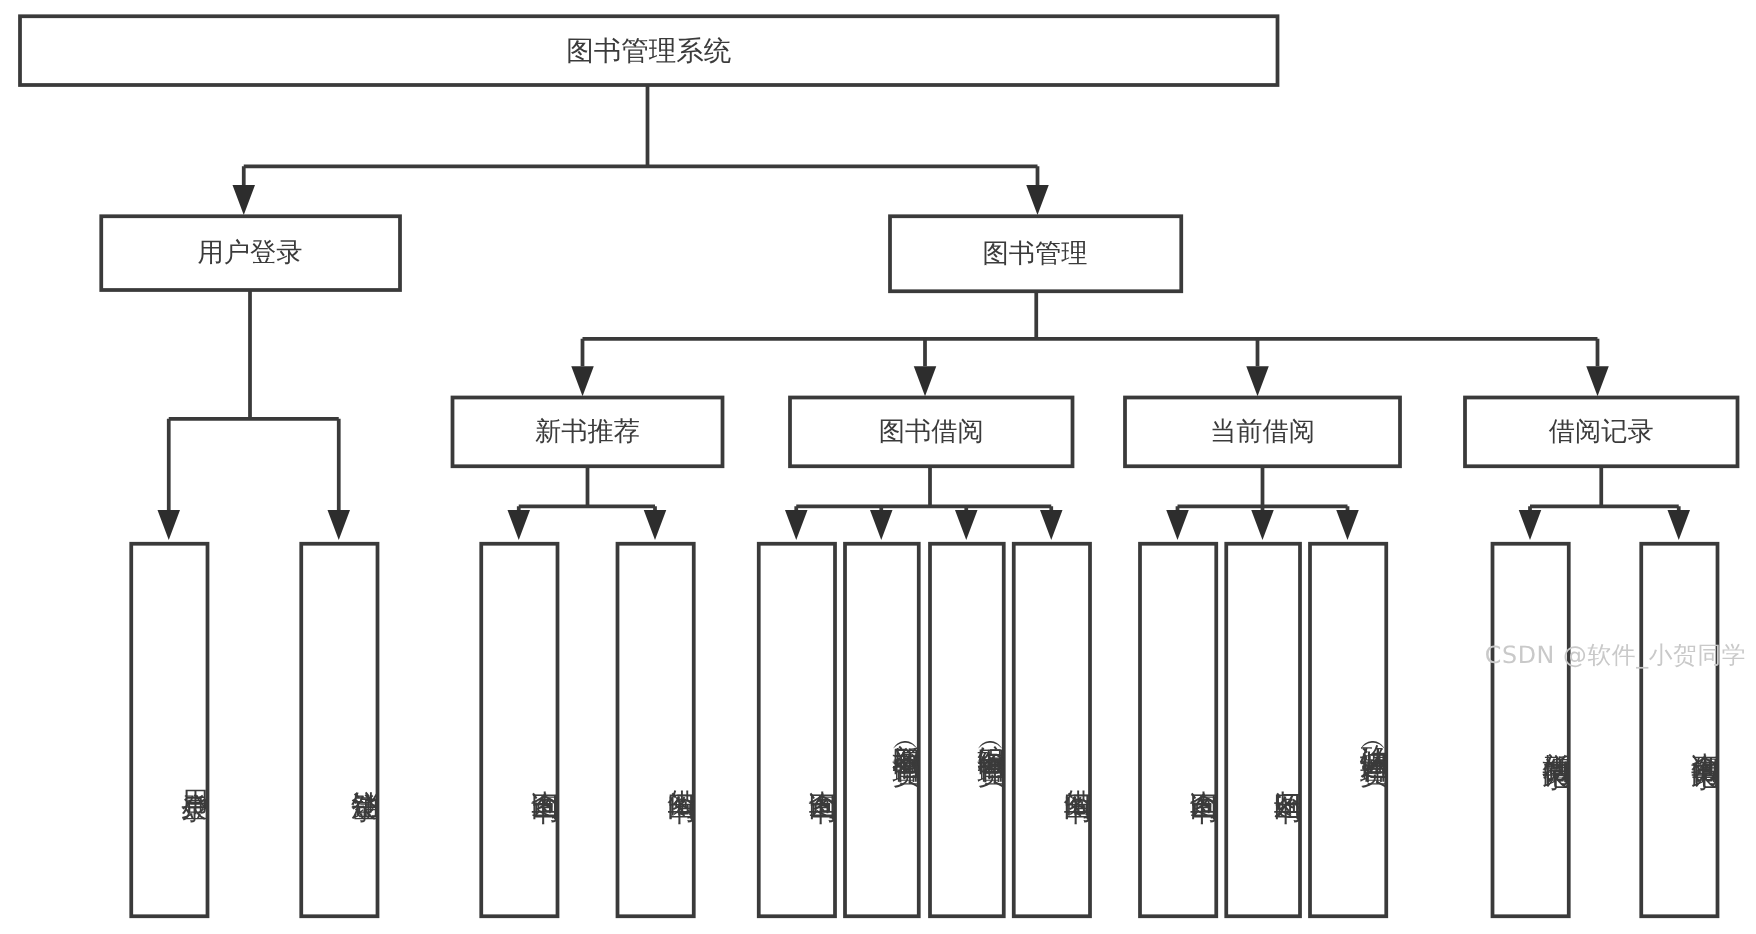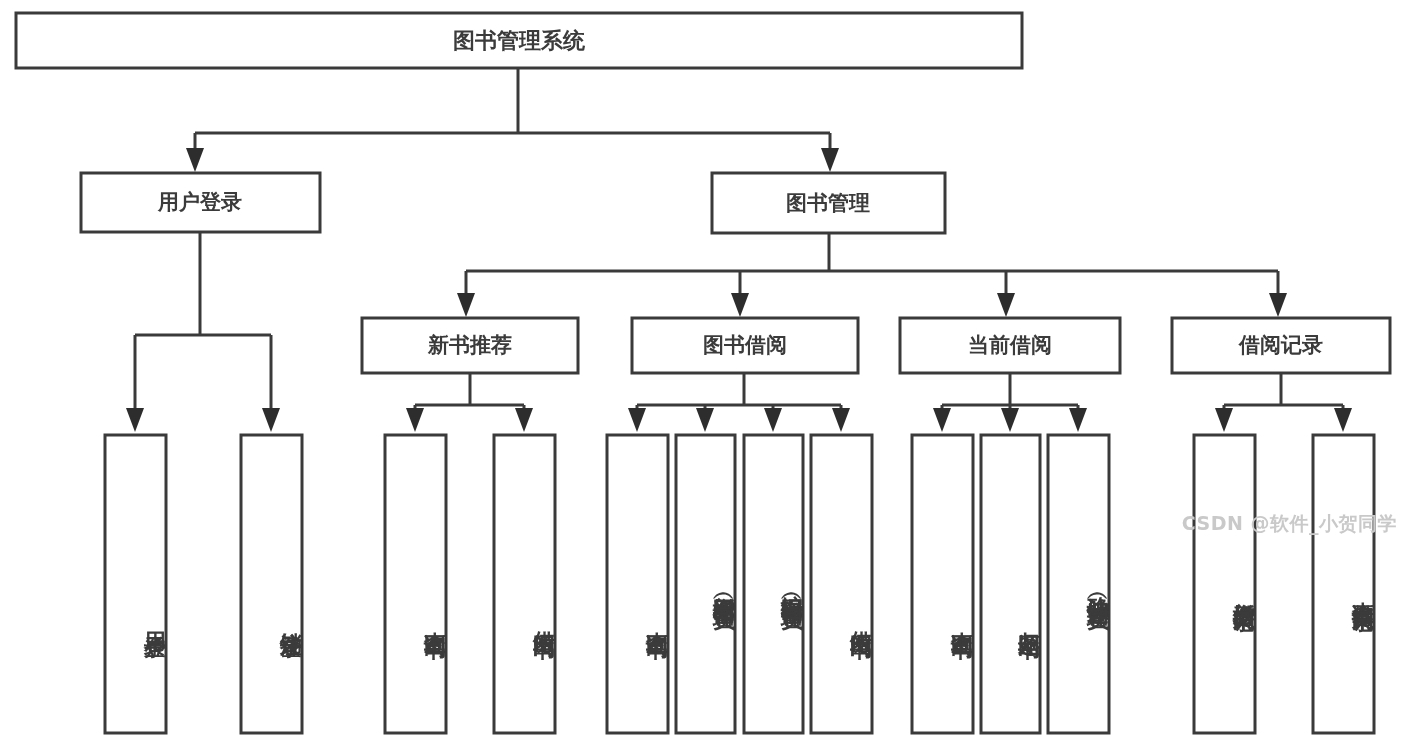--- a/index.html
+++ b/index.html
@@ -12,21 +12,20 @@
     height: 747px;
     font-family: "DejaVu Sans", "Liberation Sans", sans-serif;
     overflow: hidden;
     position: relative;
   }
   #diagram-root {
     position: relative;
     width: 1405px;
     height: 543px;
     background: #ffffff;
-    font-weight: bold;
   }
   svg.flow {
     position: absolute;
     top: 0;
     left: 0;
     width: 1405px;
     height: 747px;
     display: block;
   }
   .node-box {

